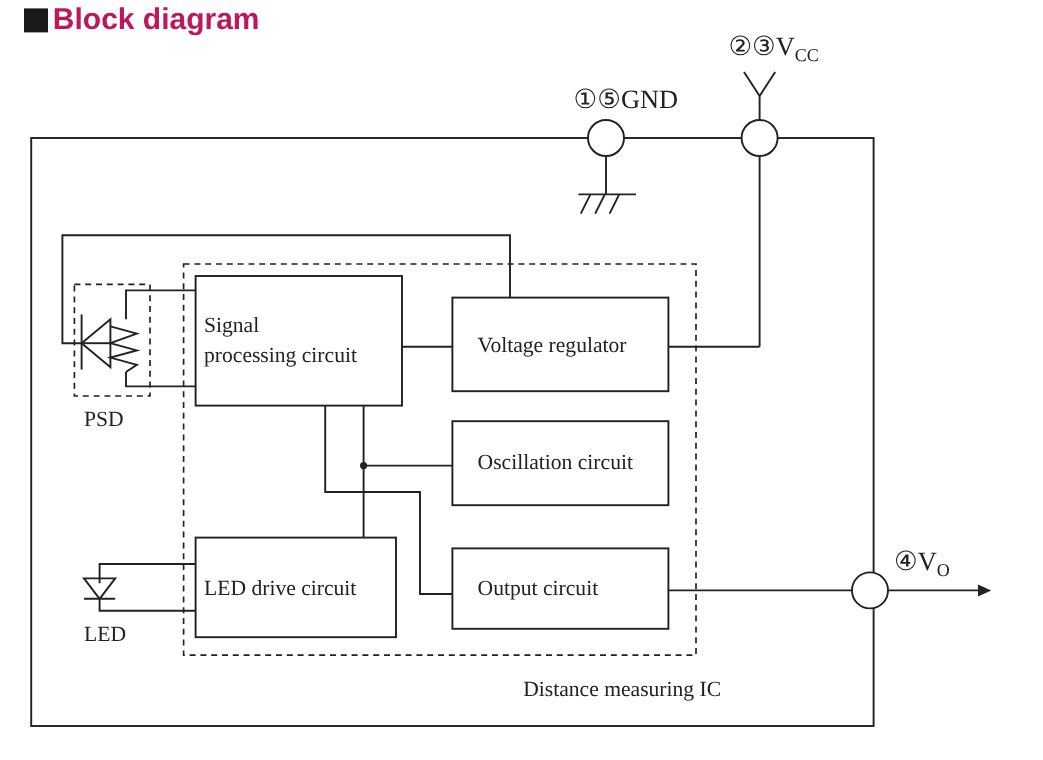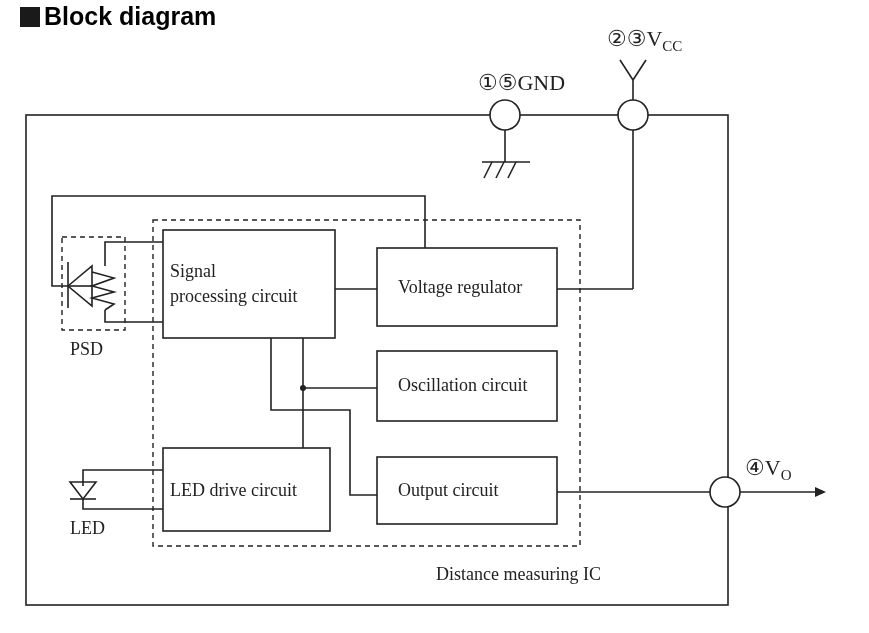--- a/index.html
+++ b/index.html
@@ -1,20 +1,20 @@
 <!DOCTYPE html>
 <html><head>
 <meta charset="utf-8">
 <style>
   html, body { margin: 0; padding: 0; background: #ffffff; }
   body { width: 869px; height: 633px; position: relative; overflow: hidden; }
   .heading {
     position: absolute; left: 20px; top: 2px;
     font-family: "Liberation Sans", sans-serif; font-weight: bold; font-size: 25px;
-    color: #000000; display: flex; align-items: center;
+    color: #be185d; display: flex; align-items: center;
   }
   .heading .sq { width: 20px; height: 20px; background: #1a1a1a; margin-right: 4px; display: inline-block; }
   svg { position: absolute; left: 0; top: 0; }
   svg text { font-family: "Liberation Serif", serif; fill: #222; }
   .lbl { font-size: 18px; }
   .pin { font-size: 22px; }
   .ln { stroke: #222; stroke-width: 1.6; fill: none; }
   .dash { stroke: #222; stroke-width: 1.4; fill: none; stroke-dasharray: 5 4; }
   .box { stroke: #222; stroke-width: 1.6; fill: #fff; }
 </style>

